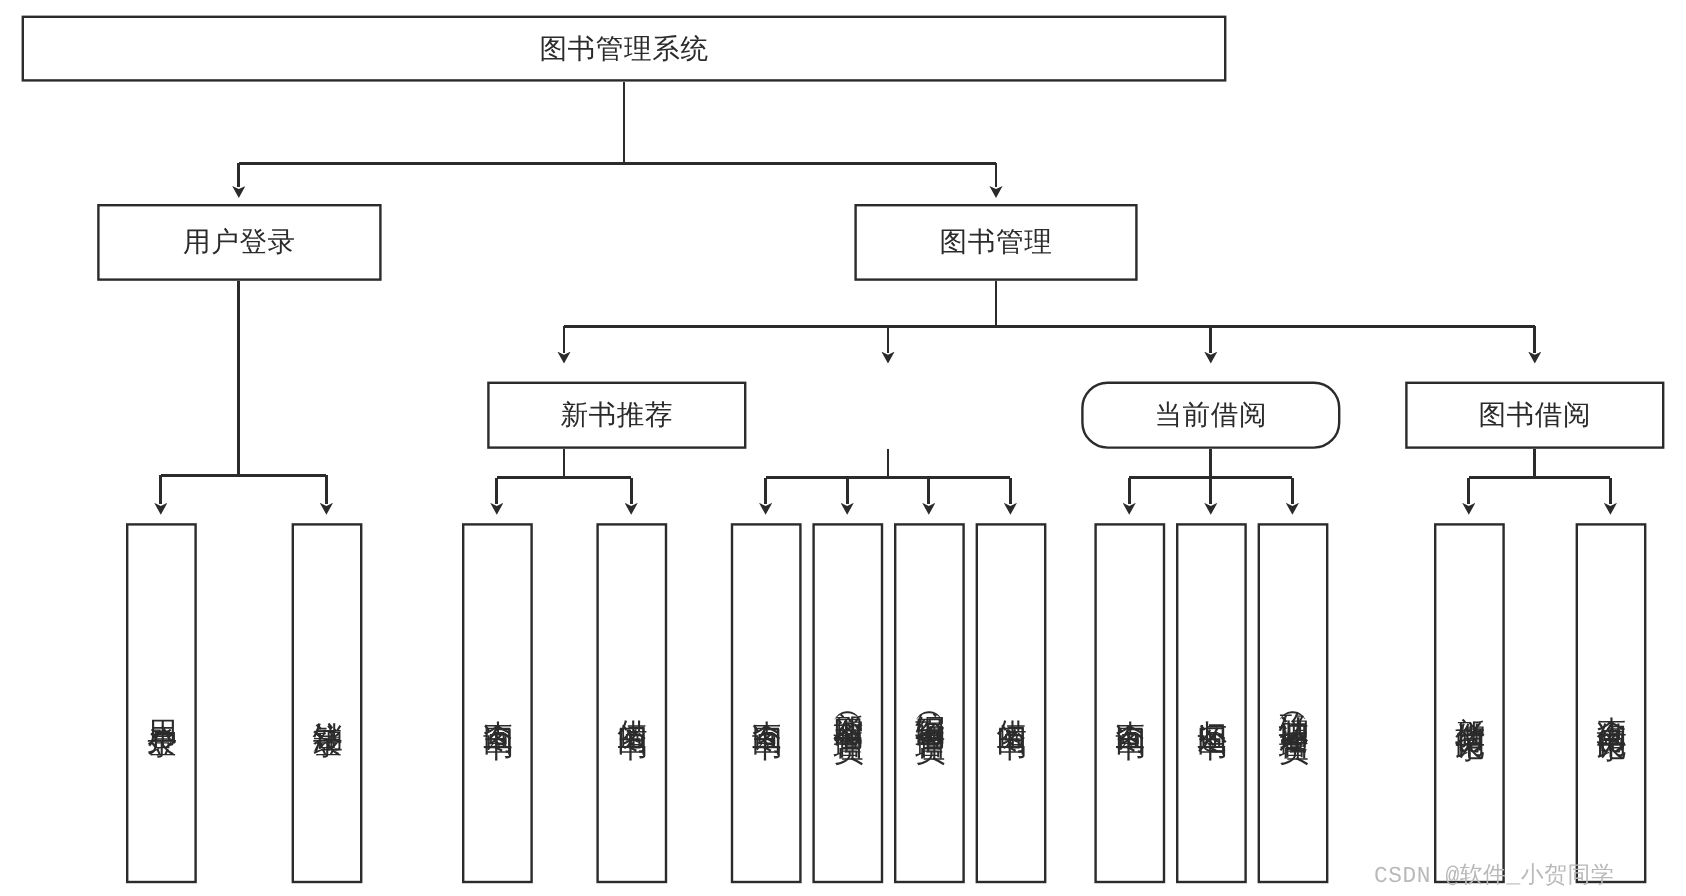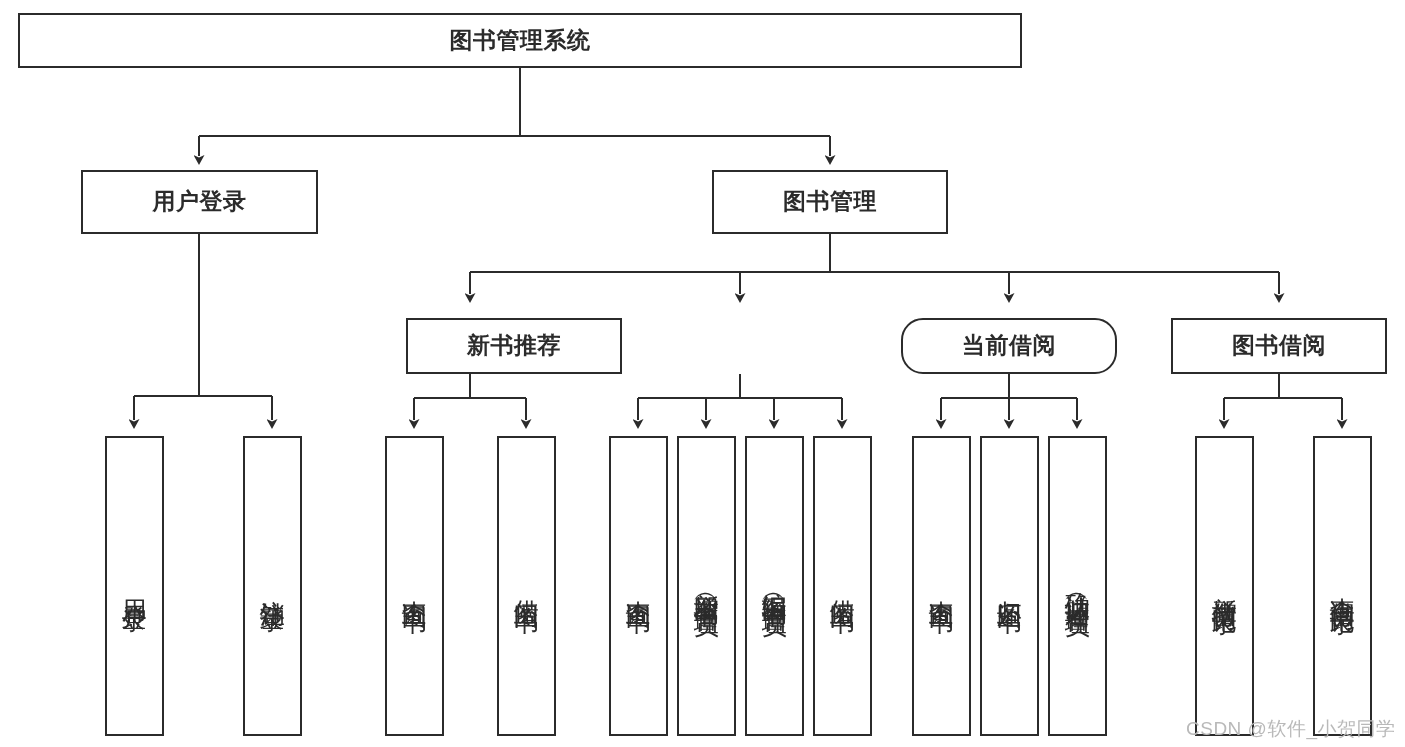--- a/index.html
+++ b/index.html
@@ -38,21 +38,20 @@
   .node .label {
     display: block;
     text-align: center;
     line-height: 1.12;
     letter-spacing: 0.5px;
   }
   
   .node.horiz .label {
     font-size: 23px;
     white-space: nowrap;
-    font-weight: bold;
   }
   .node.root .label {
     font-size: 23px;
   }
   
   .node.vert {
     align-items: center;
     justify-content: center;
   }
   .node.vert .label {
@@ -186,15 +185,15 @@
     <span class="label">确认归还（管理员）</span>
   </div>
 
   <div class="node vert" style="left:1195px; top:436px; width:59px; height:300px;">
     <span class="label">新增借阅记录</span>
   </div>
   <div class="node vert" style="left:1313px; top:436px; width:59px; height:300px;">
     <span class="label">查询借阅记录</span>
   </div>
 
-  <div class="watermark" style="left:1186px; top:716px;">CSDN @软件_小贺同学</div>
+  <div class="watermark" style="left:1145px; top:716px;font-family:Liberation Mono, monospace;">CSDN @软件_小贺同学</div>
 
 </div>
 
 </body></html>

